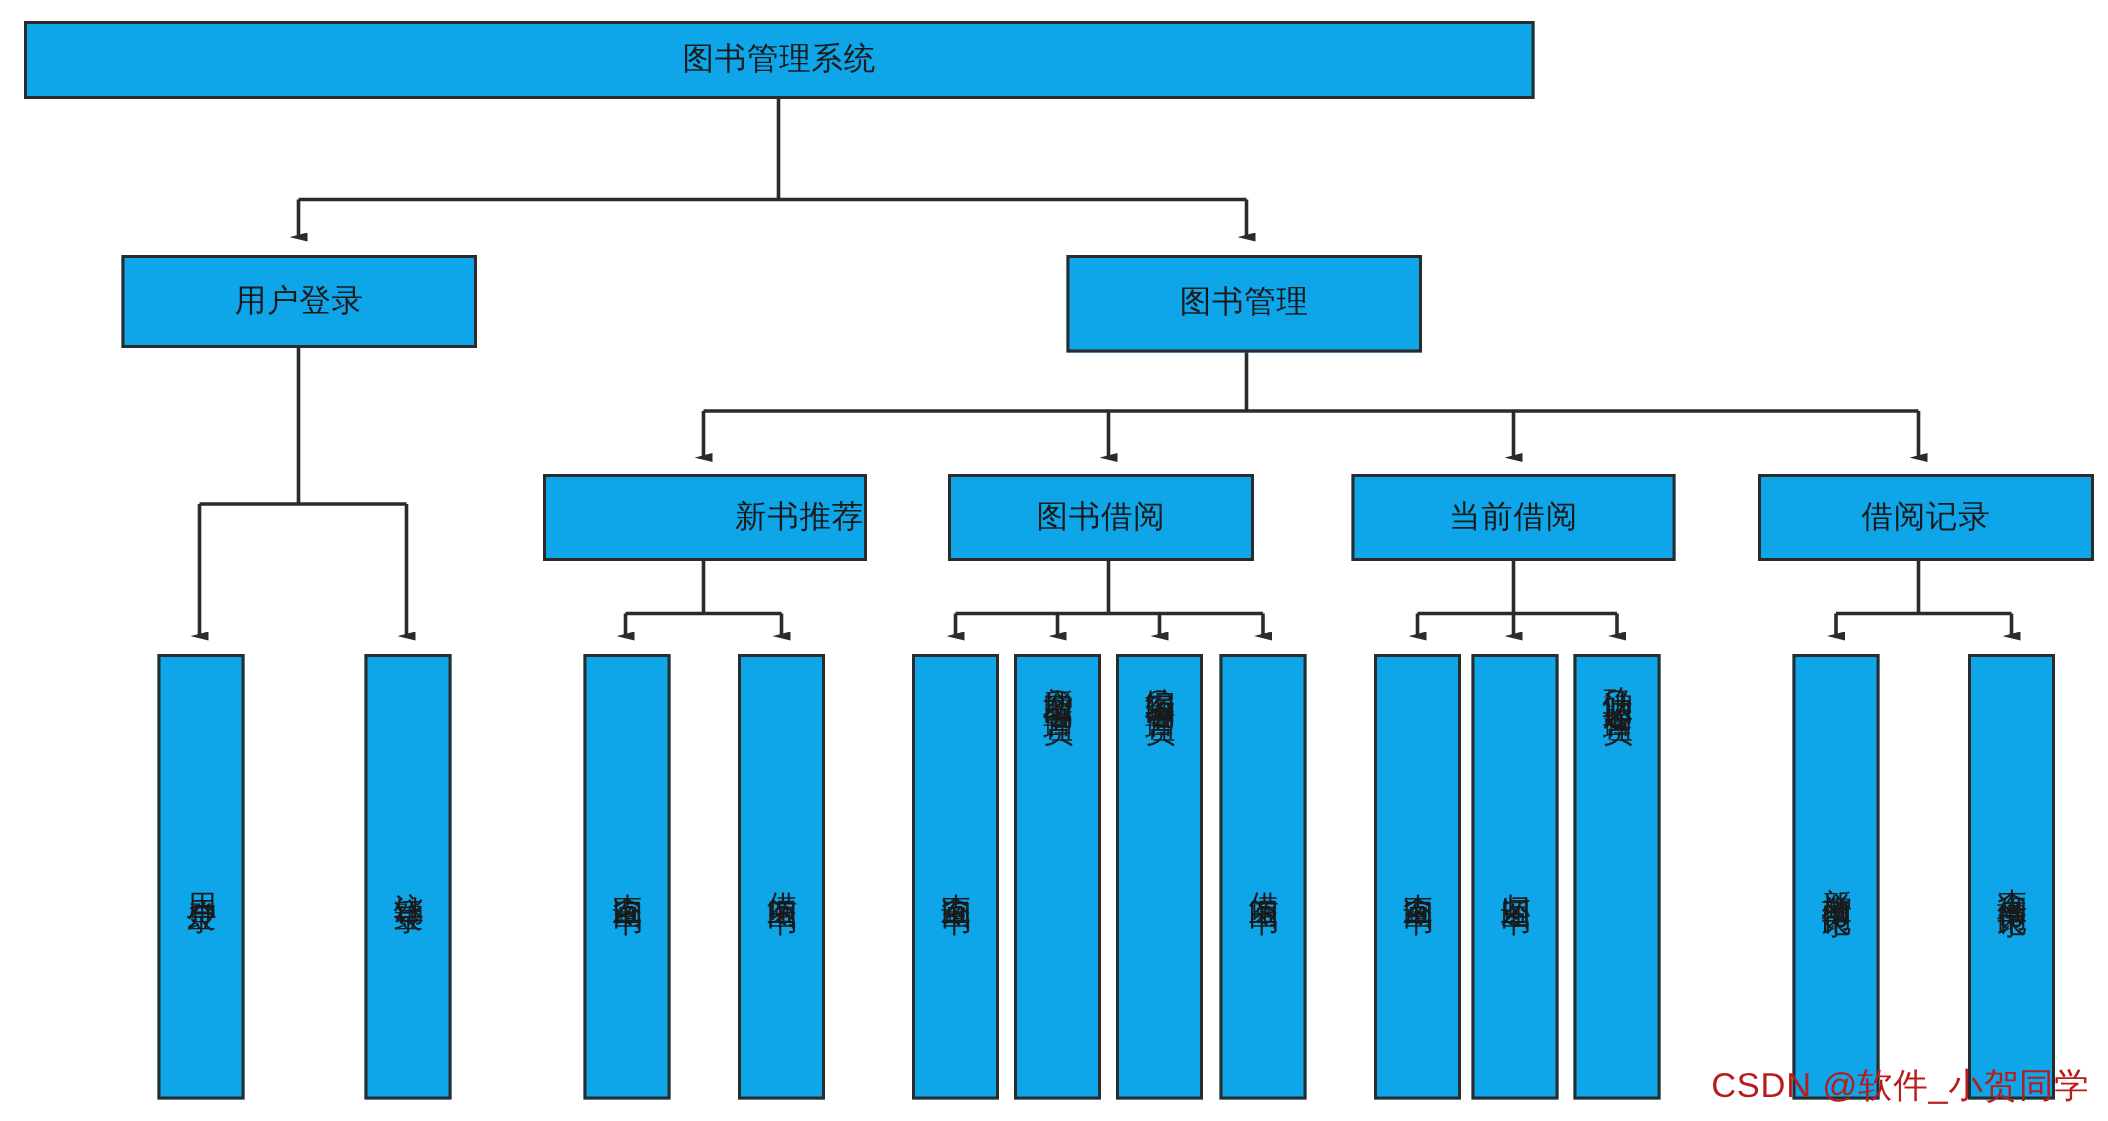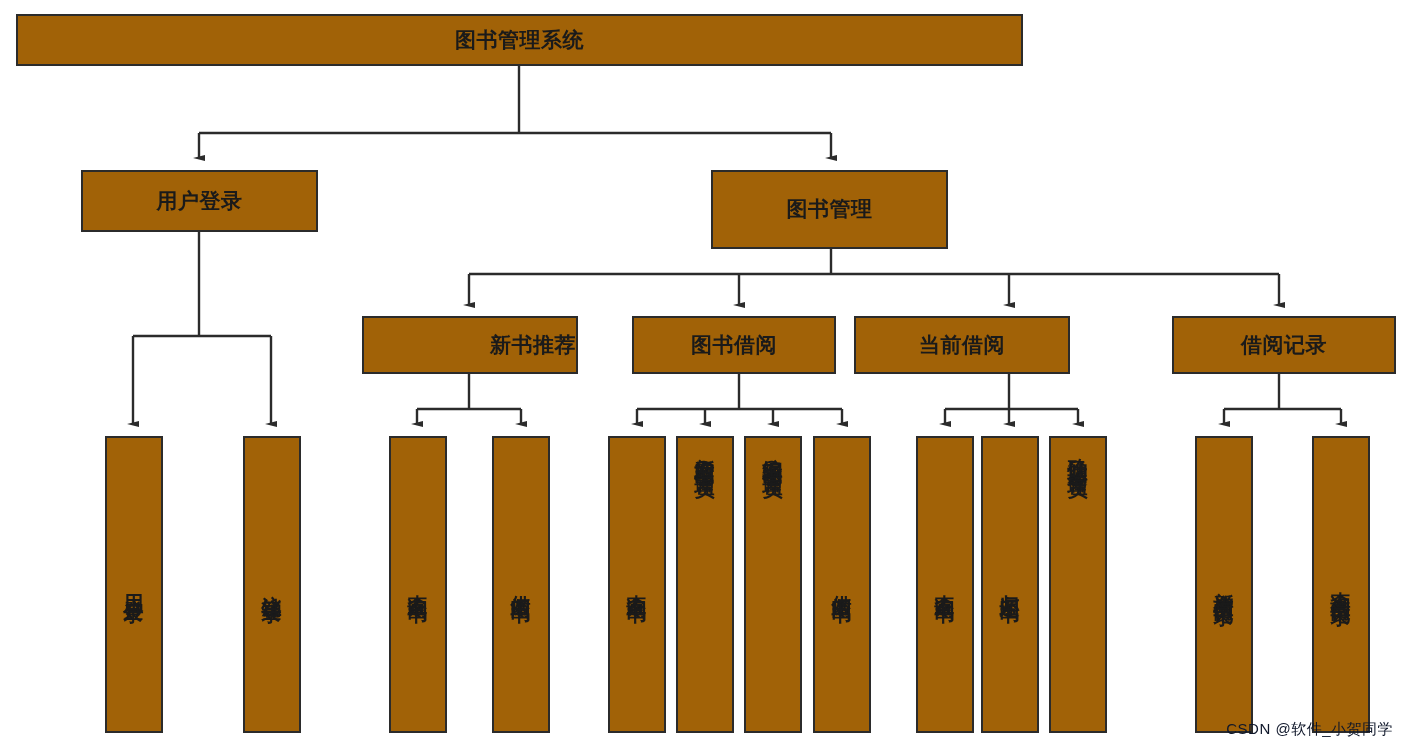--- a/index.html
+++ b/index.html
@@ -22,26 +22,25 @@
     left: 0;
     top: 0;
     width: 1405px;
     height: 747px;
     pointer-events: none;
   }
   .node {
     position: absolute;
     box-sizing: border-box;
     border: 2px solid #2b2b2b;
-    background: #a16207;
+    background: #0ea5e9;
     display: flex;
     align-items: center;
     justify-content: center;
     color: #1a1a1a;
-    font-weight: bold;
   }
   .node-label {
     font-size: 21px;
     line-height: 1.15;
     letter-spacing: 0.5px;
     white-space: nowrap;
     color: #1a1a1a;
   }
   .node.root .node-label { font-size: 21px; }
   .node.level2 .node-label { font-size: 21px; }
@@ -61,22 +60,22 @@
     display: block;
   }
   .node.leaf.centered {
     align-items: center;
     padding-top: 0;
   }
   .watermark {
     position: absolute;
     right: 12px;
     bottom: 8px;
-    font-size: 15px;
-    color: #0f172a;
+    font-size: 23px;
+    color: #b91c1c;
     white-space: nowrap;
     letter-spacing: 0.5px;
   }
 </style>
 </head>
 <body>
 
 <div id="canvas">
 
   <svg class="connectors" viewBox="0 0 1405 747" xmlns="http://www.w3.org/2000/svg">
@@ -130,33 +129,33 @@
   </svg>
 
   <div class="node root" style="left:16px; top:14px; width:1007px; height:52px;">
     <span class="node-label">图书管理系统</span>
   </div>
 
   <div class="node level2" style="left:81px; top:170px; width:237px; height:62px;">
     <span class="node-label">用户登录</span>
   </div>
 
-  <div class="node level2" style="left:711px; top:170px; width:237px; height:79px;">
+  <div class="node level2" style="left:711px; top:170px; width:237px; height:65px;">
     <span class="node-label">图书管理</span>
   </div>
 
   <div class="node level3" style="left:362px; top:316px; width:216px; height:58px;justify-content:flex-end;">
     <span class="node-label">新书推荐</span>
   </div>
 
   <div class="node level3" style="left:632px; top:316px; width:204px; height:58px;">
     <span class="node-label">图书借阅</span>
   </div>
 
-  <div class="node level3" style="left:854px; top:316px; width:216px; height:58px;">
+  <div class="node level3" style="left:901px; top:316px; width:216px; height:58px;">
     <span class="node-label">当前借阅</span>
   </div>
 
   <div class="node level3" style="left:1172px; top:316px; width:224px; height:58px;">
     <span class="node-label">借阅记录</span>
   </div>
 
   <div class="node leaf centered" style="left:105px; top:436px; width:58px; height:297px;">
     <span class="node-label">用户登录</span>
   </div>

